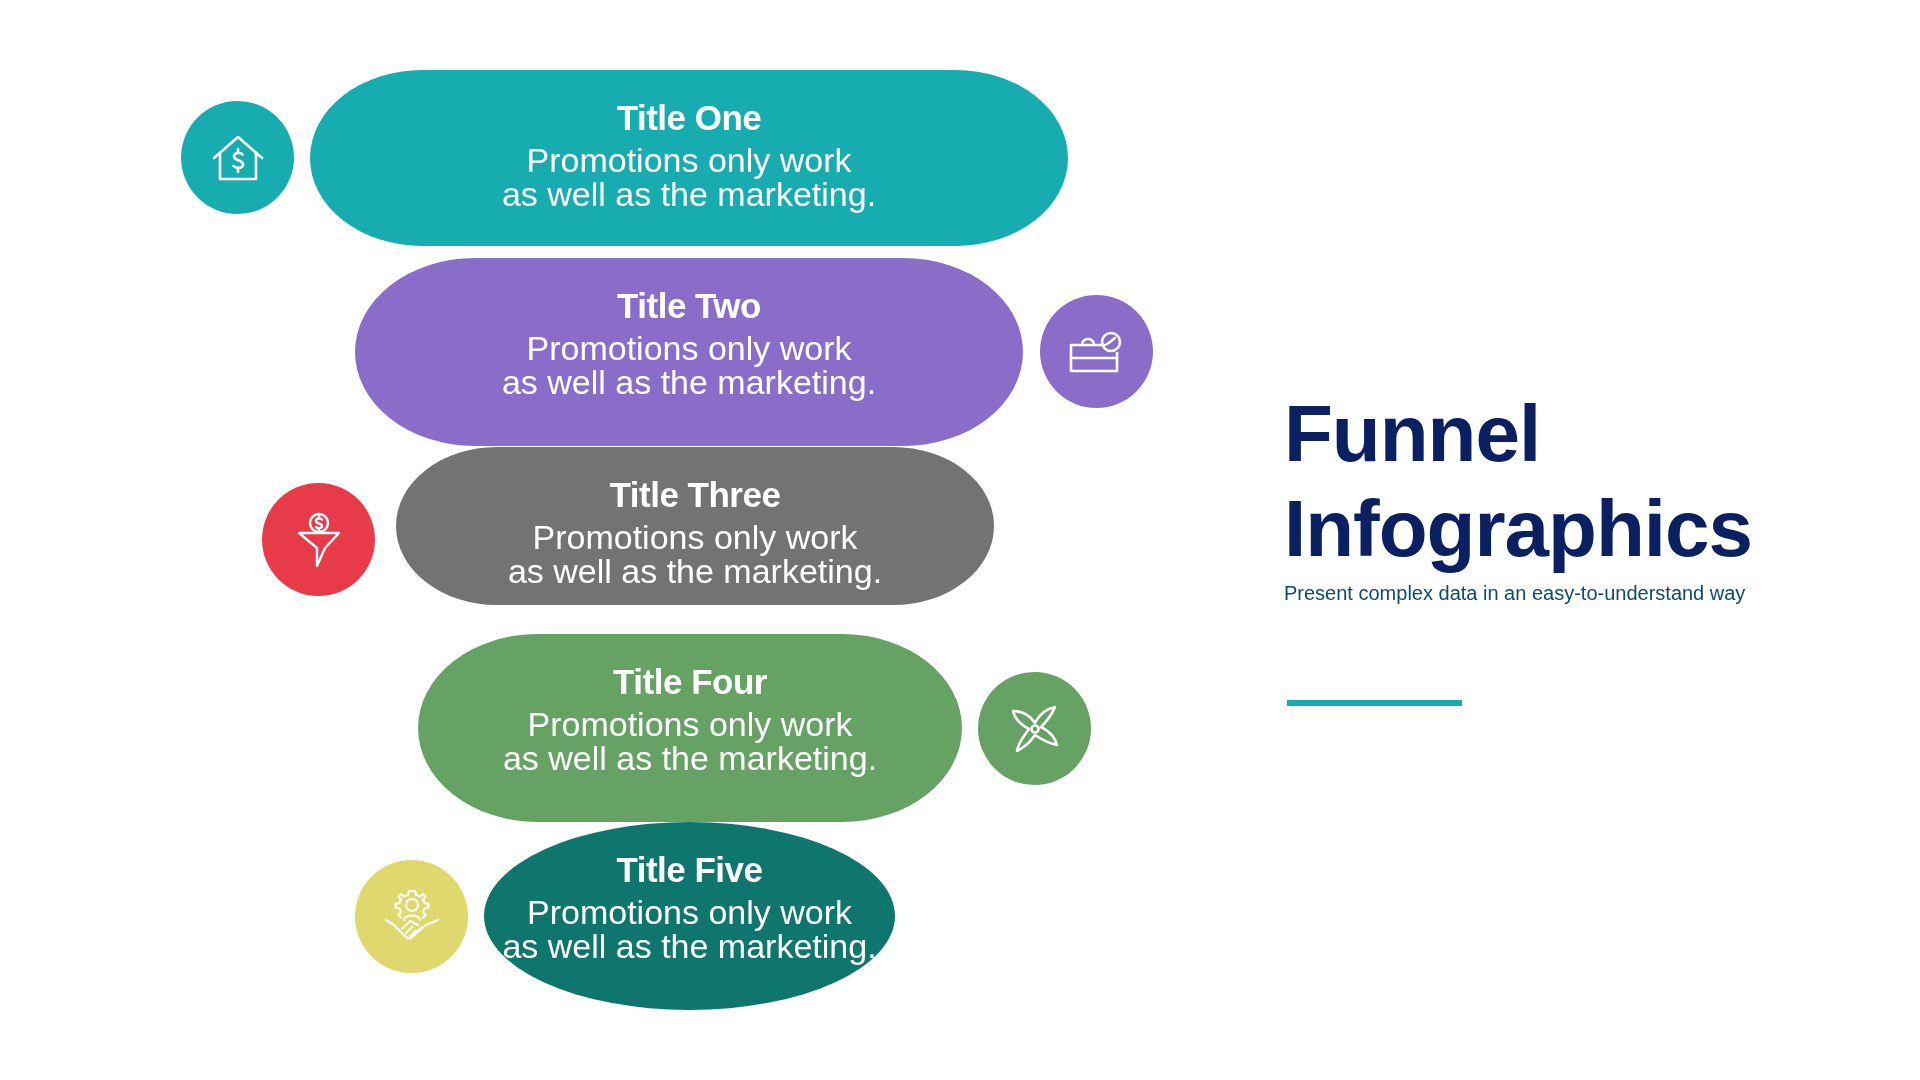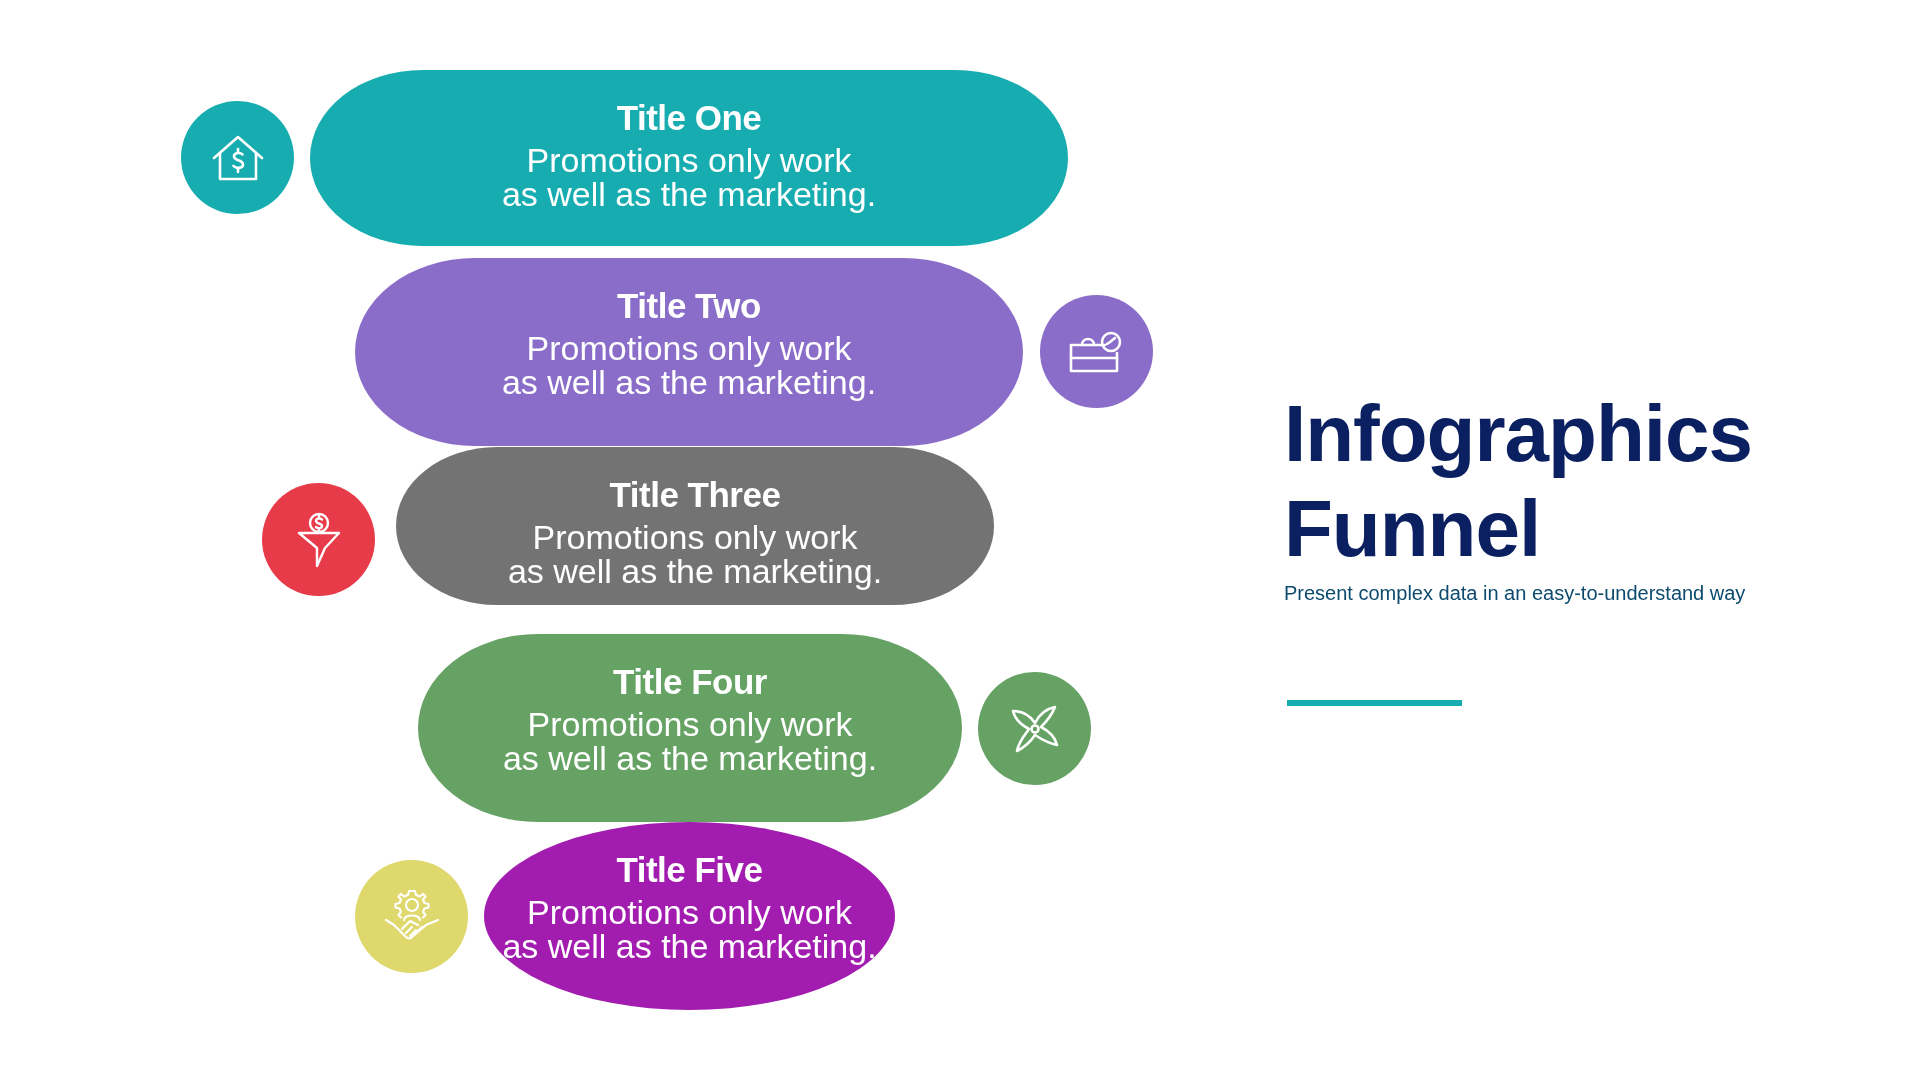--- a/index.html
+++ b/index.html
@@ -21,21 +21,21 @@
     letter-spacing: -0.5px;
   }
   .pill-desc {
     font-family: "Liberation Sans", sans-serif;
     font-size: 34px; line-height: 34px; margin-top: 4px;
   }
   #pill-1 { left: 310px; top: 70px;  width: 758px; height: 176px; background: #17ACB0; border-radius: 120px / 94px; z-index: 5; }
   #pill-2 { left: 355px; top: 258px; width: 668px; height: 188px; background: #8A6CC9; border-radius: 120px / 94px; z-index: 4; }
   #pill-3 { left: 396px; top: 447px; width: 598px; height: 158px; background: #737373; border-radius: 120px / 94px; z-index: 3; }
   #pill-4 { left: 418px; top: 634px; width: 544px; height: 188px; background: #65A264; border-radius: 120px / 94px; z-index: 2; }
-  #pill-5 { left: 484px; top: 822px; width: 411px; height: 188px; background: #a21caf; border-radius: 50%; z-index: 1; }
+  #pill-5 { left: 484px; top: 822px; width: 411px; height: 188px; background: #0f766e; border-radius: 50%; z-index: 1; }
 
   .icon-circle {
     position: absolute; width: 113px; height: 113px; border-radius: 50%;
     display: flex; align-items: center; justify-content: center;
   }
   .icon-circle svg { width: 64px; height: 64px; }
   #circle-1 { left: 181px; top: 101px; background: #17ACB0; }
   #circle-2 { left: 1040px; top: 295px; background: #8A6CC9; }
   #circle-3 { left: 262px; top: 483px; background: #E83B4A; }
   #circle-4 { left: 978px; top: 672px; background: #65A264; }
@@ -132,18 +132,18 @@
     <path d="M32 6 L29 6 L28 10 L24 11.5 L21 9 L18.5 11.5 L21 14.5 L19.5 18 L15.5 19 V22.5 L19.5 23.5 L21 27 L18.5 30 L21 32.5"></path>
     <circle cx="32" cy="20" r="6"></circle>
     <path d="M24 35 C25 29 39 29 40 35"></path>
     <path d="M6 35 L14 40 L26 52 C28 54 31 54 32 52 L46 40 L58 35"></path>
     <path d="M22 44 L30 36 L38 40 M26 48 L32 42 M30 51 L36 45 M42 42 L34 50"></path>
   </svg>
 </div>
 
 <div class="side-panel">
   <h1 class="main-title">
+    <div>Funnel</div>
     <div>Infographics</div>
-    <div>Funnel</div>
   </h1>
   <div class="subtitle">Present complex data in an easy-to-understand way</div>
 </div>
 <div class="accent-line"></div>
 
 </body></html>

